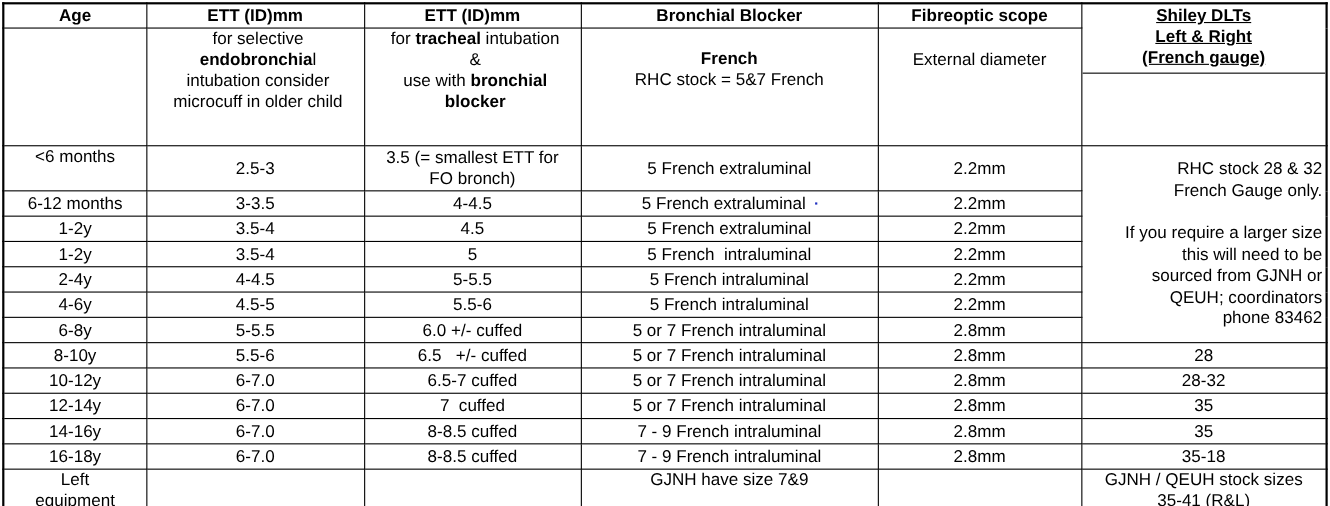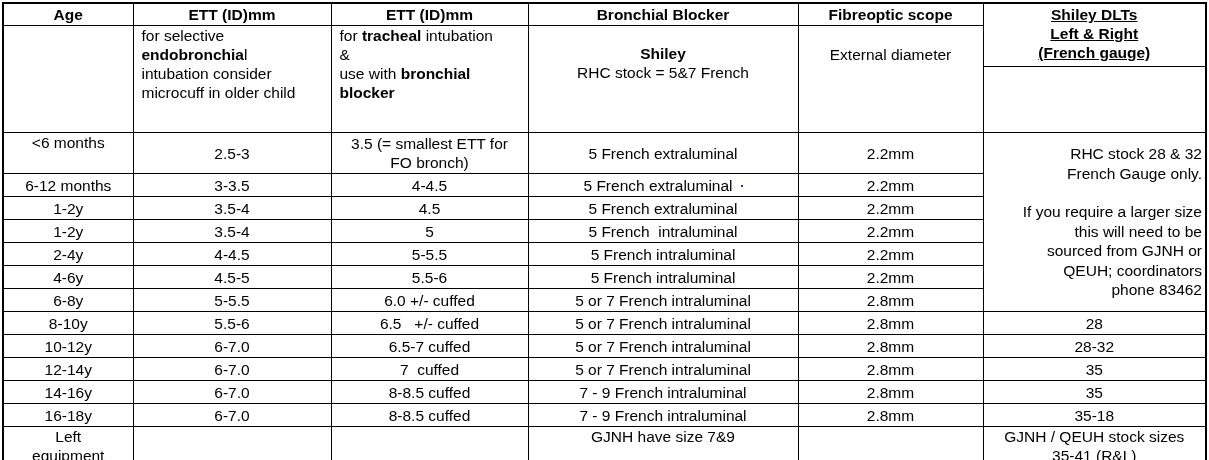--- a/index.html
+++ b/index.html
@@ -3,21 +3,21 @@
 <meta charset="utf-8">
 <style>
   html, body { margin: 0; padding: 0; background: #ffffff; }
   body { width: 1209px; height: 460px; position: relative; overflow: hidden;
          font-family: "Liberation Sans", sans-serif; color: #000; }
   table { position: absolute; left: 2px; top: 2px; border-collapse: collapse;
           table-layout: fixed; width: 1203px; border: 2px solid #000; }
   td { border: 1px solid #000; padding: 0 3px; font-size: 15.5px; line-height: 19px;
        text-align: center; vertical-align: top; overflow: hidden; }
   .hdr td { font-weight: bold; height: 21px; vertical-align: middle; }
-  .sub td { height: 87px; }
+  .sub td { height: 87px; text-align: center; }
   .left { text-align: left; padding-left: 8px; }
   .r td { height: 22px; vertical-align: middle; }
   .r1 td { height: 40px; }
   .adult td { height: 43px; vertical-align: top; }
   b { font-weight: bold; }
   .shiley-head { font-weight: bold; vertical-align: top !important; padding-top: 2px; line-height: 19px; text-decoration: underline; }
   .shiley-note { vertical-align: middle !important; line-height: 19.5px; text-align: right; }
   .gap { height: 19px; }
   .dot { display: inline-block; width: 2px; height: 2px; background: #2030c0; margin-left: 8px; vertical-align: middle; }
   .pre { white-space: pre; }
@@ -59,21 +59,21 @@
       <div>intubation consider</div>
       <div>microcuff in older child</div>
     </td>
     <td class="left">
       <div><span class="pre">for </span><b>tracheal</b><span class="pre"> intubation</span></div>
       <div>&amp;</div>
       <div><span class="pre">use with </span><b>bronchial</b></div>
       <div><b>blocker</b></div>
     </td>
     <td style="padding-top:18px;">
-      <div><b>Shiley</b></div>
+      <div><b>French</b></div>
       <div>RHC stock = 5&amp;7 French</div>
     </td>
     <td style="padding-top:19px;">
       <div>External diameter</div>
     </td>
   </tr>
 
   <tr class="r r1">
     <td style="vertical-align:top">&lt;6 months</td>
     <td>2.5-3</td>

